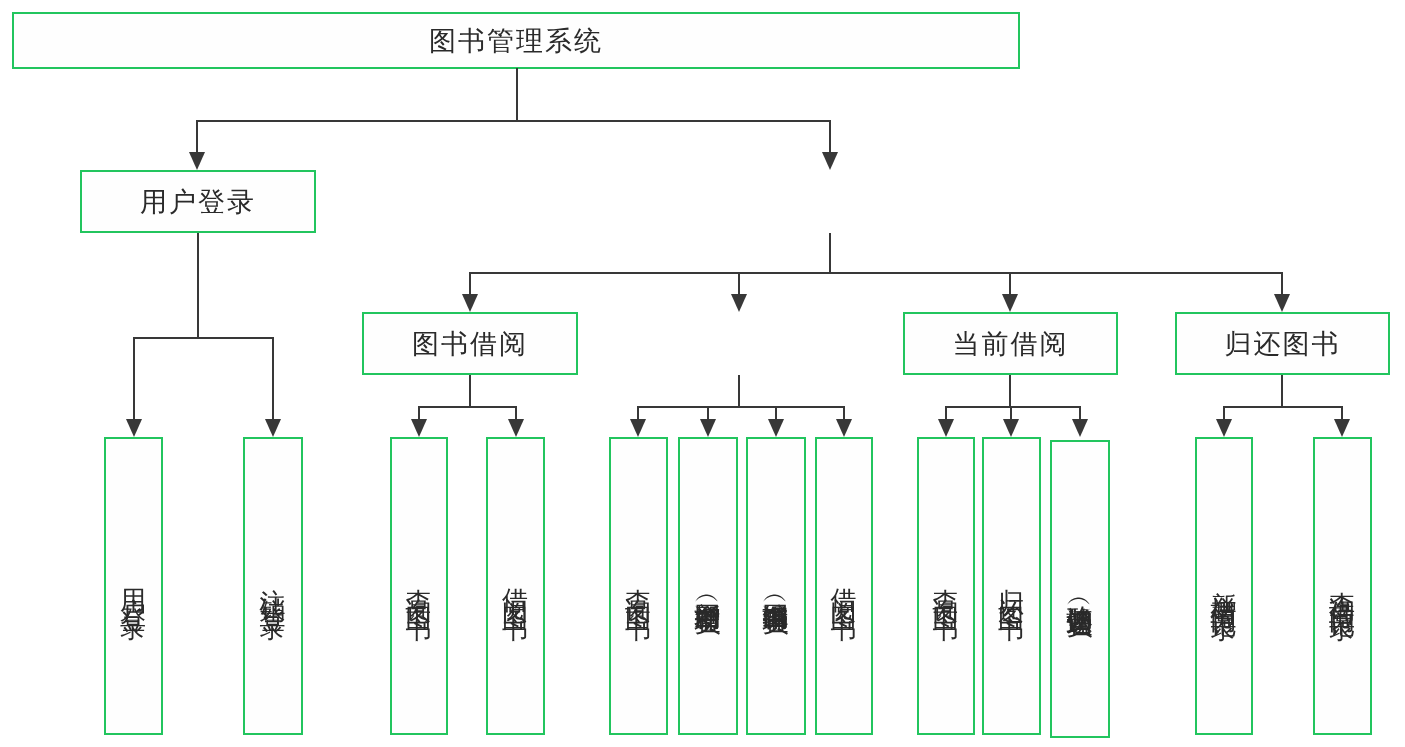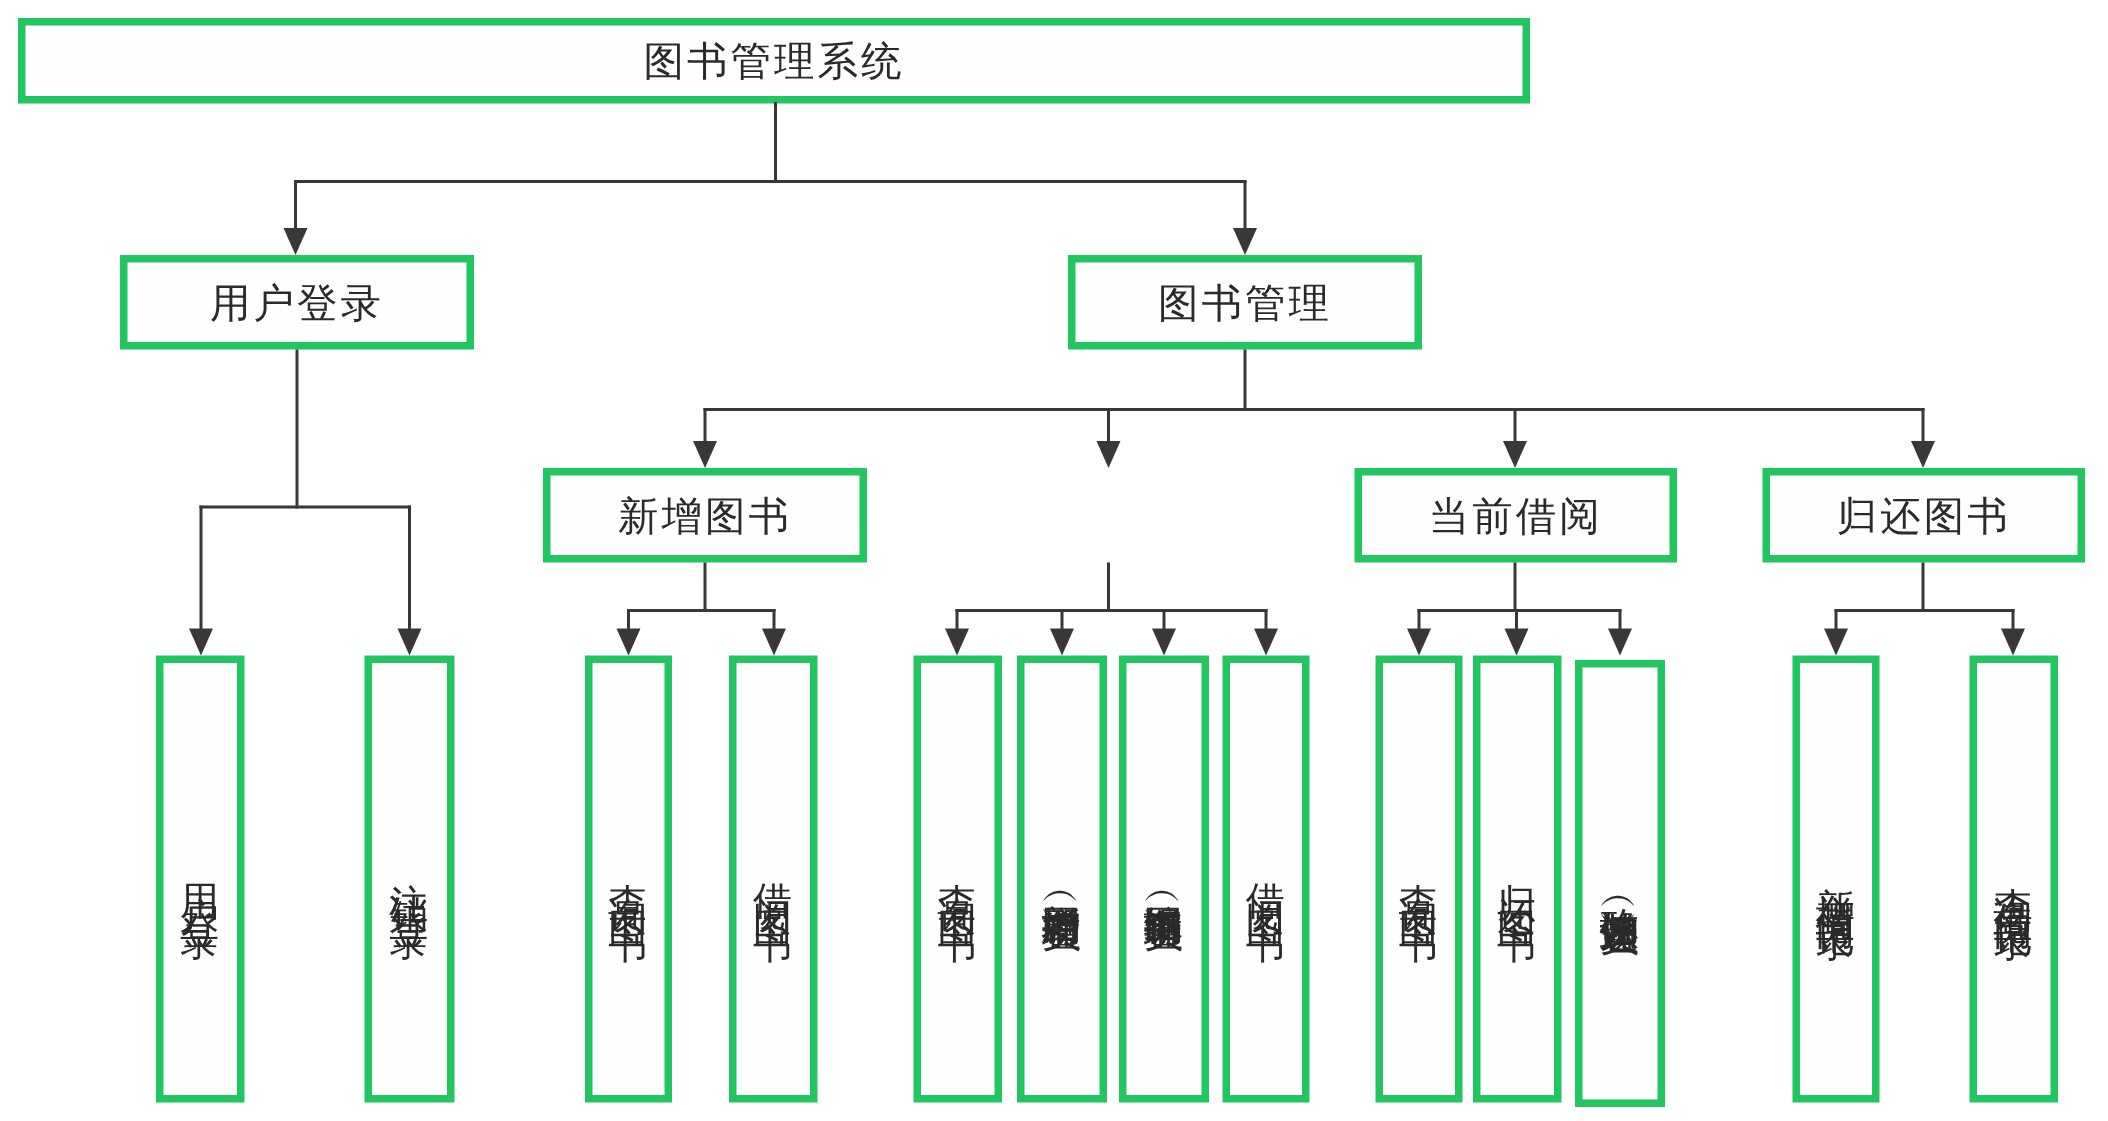--- a/index.html
+++ b/index.html
@@ -6,21 +6,21 @@
   #canvas{
     position:relative;
     width:1405px;height:747px;
     background:#ffffff;
     font-family:"Liberation Sans","DejaVu Sans",sans-serif;
     overflow:hidden;
   }
   .box{
     position:absolute;
     box-sizing:border-box;
-    border:5px solid #22c55e;
+    border:2px solid #22c55e;
     background:#fefefe;
     display:flex;
     align-items:center;
     justify-content:center;
     color:#2a2a2a;
   }
   .hdr{font-size:27px;letter-spacing:2px;}
   .leaf{font-size:26px;}
   .leaf span{
     writing-mode:vertical-rl;
@@ -62,44 +62,41 @@
   <div class="vline" style="left:516px;top:68px;height:54px;"></div>
   <div class="hline" style="left:196px;top:120px;width:635px;"></div>
   <div class="vline" style="left:196px;top:120px;height:34px;"></div>
   <div class="arrow" style="left:189px;top:152px;"></div>
   <div class="vline" style="left:829px;top:120px;height:34px;"></div>
   <div class="arrow" style="left:822px;top:152px;"></div>
 
   <div class="box hdr" style="left:80px;top:170px;width:236px;height:63px;">
     <span>用户登录</span>
   </div>
-  <div class="box hdr" style="left:712px;top:170px;width:236px;height:63px;">
-    <span>图书管理</span>
-  </div>
 
   <div class="vline" style="left:197px;top:233px;height:106px;"></div>
   <div class="hline" style="left:133px;top:337px;width:141px;"></div>
   <div class="vline" style="left:133px;top:337px;height:84px;"></div>
   <div class="arrow" style="left:126px;top:419px;"></div>
   <div class="vline" style="left:272px;top:337px;height:84px;"></div>
   <div class="arrow" style="left:265px;top:419px;"></div>
 
   <div class="vline" style="left:829px;top:233px;height:41px;"></div>
   <div class="hline" style="left:469px;top:272px;width:814px;"></div>
   <div class="vline" style="left:469px;top:272px;height:24px;"></div>
   <div class="arrow" style="left:462px;top:294px;"></div>
   <div class="vline" style="left:738px;top:272px;height:24px;"></div>
   <div class="arrow" style="left:731px;top:294px;"></div>
   <div class="vline" style="left:1009px;top:272px;height:24px;"></div>
   <div class="arrow" style="left:1002px;top:294px;"></div>
   <div class="vline" style="left:1281px;top:272px;height:24px;"></div>
   <div class="arrow" style="left:1274px;top:294px;"></div>
 
   <div class="box hdr" style="left:362px;top:312px;width:216px;height:63px;">
-    <span>新增图书</span>
+    <span>图书借阅</span>
   </div>
   <div class="box hdr" style="left:903px;top:312px;width:215px;height:63px;">
     <span>当前借阅</span>
   </div>
   <div class="box hdr" style="left:1175px;top:312px;width:215px;height:63px;">
     <span>归还图书</span>
   </div>
 
   <div class="vline" style="left:469px;top:375px;height:33px;"></div>
   <div class="hline" style="left:418px;top:406px;width:99px;"></div>

